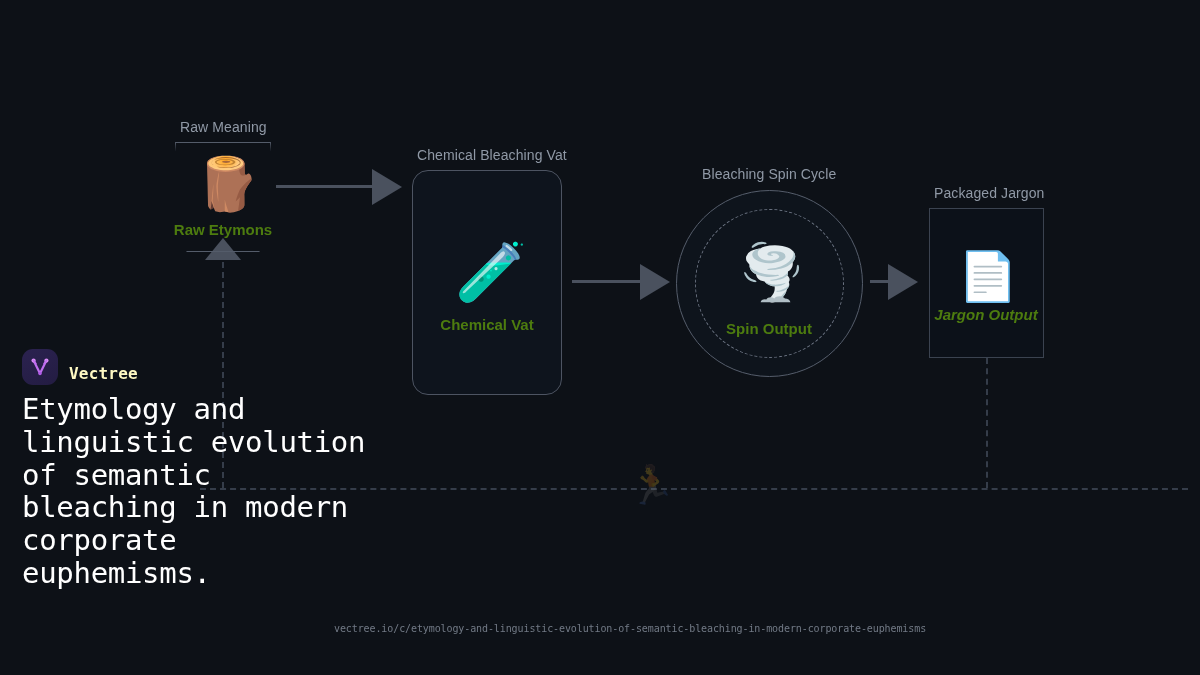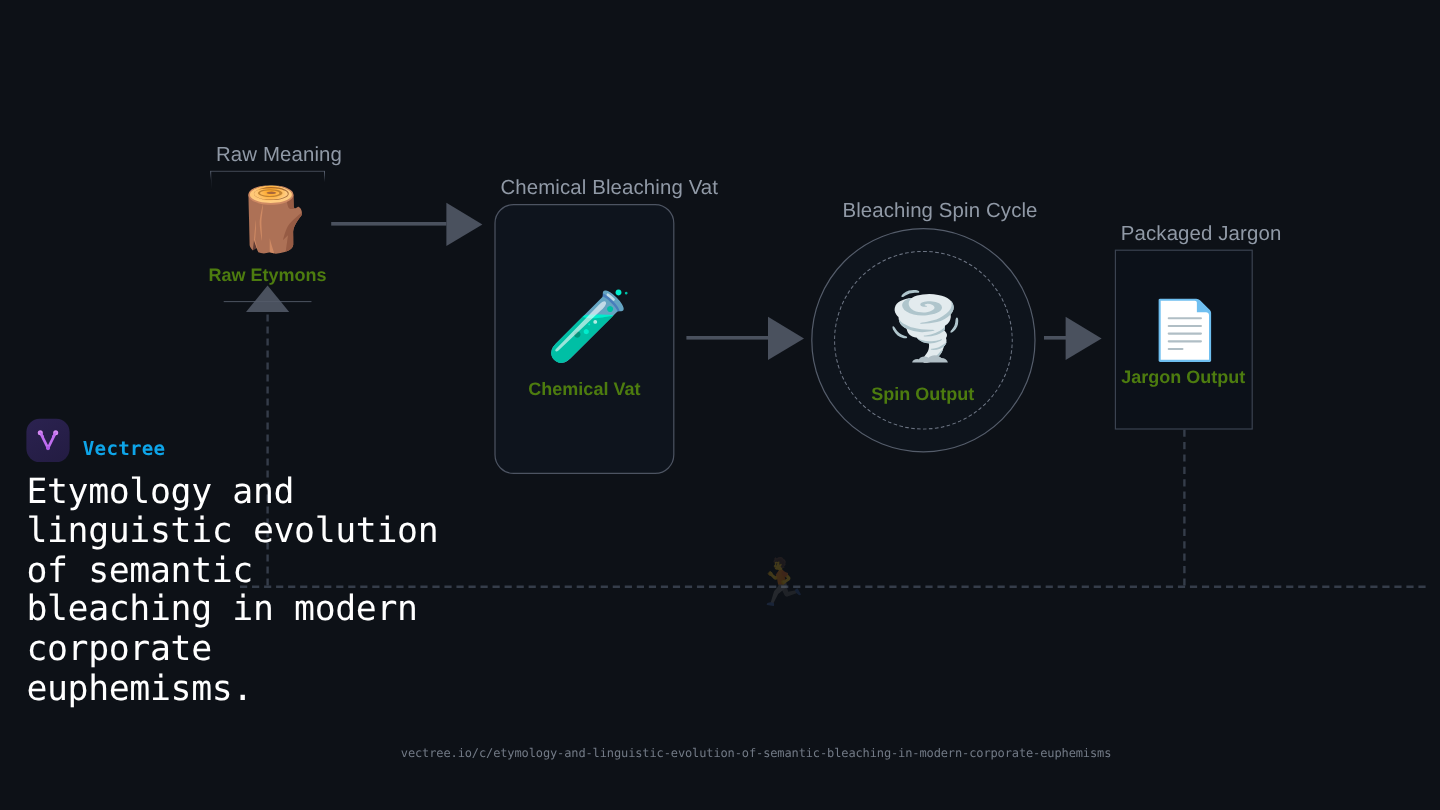--- a/index.html
+++ b/index.html
@@ -15,21 +15,21 @@
     background: #0d1117;
     overflow: hidden;
     font-family: "Liberation Sans", sans-serif;
     color: #ffffff;
   }
 
   
   .node-caption {
     position: absolute;
     font-family: "Liberation Sans", sans-serif;
-    font-size: 17px;
+    font-size: 14px;
     color: #9099a6;
     white-space: nowrap;
     letter-spacing: 0.1px;
   }
   .node-label {
     position: absolute;
     font-family: "Liberation Sans", sans-serif;
     font-size: 15px;
     font-weight: bold;
     color: #4d7c0f;
@@ -144,21 +144,21 @@
     background: linear-gradient(150deg, #2b2250 0%, #231c42 100%);
     display: flex;
     align-items: center;
     justify-content: center;
     flex: none;
   }
   #brand-name {
     font-family: "DejaVu Sans Mono", monospace;
     font-size: 16px;
     font-weight: bold;
-    color: #0ea5e9;
+    color: #fef9c3;
     letter-spacing: 0.2px;
     margin-top: 12px;
   }
   #headline {
     margin-top: 7px;
     font-family: "DejaVu Sans Mono", monospace;
     font-size: 29px;
     font-weight: normal;
     line-height: 1.13;
     color: #ffffff;
@@ -210,21 +210,21 @@
   <div class="shape shape-circle-dashed" style="left:695px; top:209px; width:149px; height:149px;"></div>
   <div class="node-emoji" style="left:738px; top:246px; width:64px; font-size:54px;">🌪️</div>
   <div class="node-label" style="left:689px; top:320px; width:160px;">Spin Output</div>
 
   <div class="arrow-line" style="left:870px; top:280px; width:22px;"></div>
   <div class="arrow-head right" style="left:888px; top:264px;"></div>
 
   <div class="node-caption" style="left:934px; top:185px;">Packaged Jargon</div>
   <div class="shape shape-square" style="left:929px; top:208px; width:115px; height:150px;"></div>
   <div class="node-emoji" style="left:958px; top:252px; width:56px; font-size:48px;">📄</div>
-  <div class="node-label" style="left:906px; top:306px; width:160px;">Jargon Output</div>
+  <div class="node-label" style="left:906px; top:306px; width:160px;font-style:italic;">Jargon Output</div>
 
   <div id="brand">
     <div id="brand-row">
       <div id="brand-logo">
         <svg width="22" height="22" viewBox="0 0 24 24" aria-hidden="true">
           <path d="M5 5 L12 19 L19 5" fill="none" stroke="#c06ef0" stroke-width="2.4" stroke-linecap="round" stroke-linejoin="round"></path>
           <circle cx="5" cy="5" r="2.3" fill="#d88bf5"></circle>
           <circle cx="19" cy="5" r="2.3" fill="#d88bf5"></circle>
           <circle cx="12" cy="19" r="1.9" fill="#b05ce8"></circle>
           <path d="M5 5 L7.6 8.2" stroke="#c06ef0" stroke-width="1.6" stroke-linecap="round"></path>

